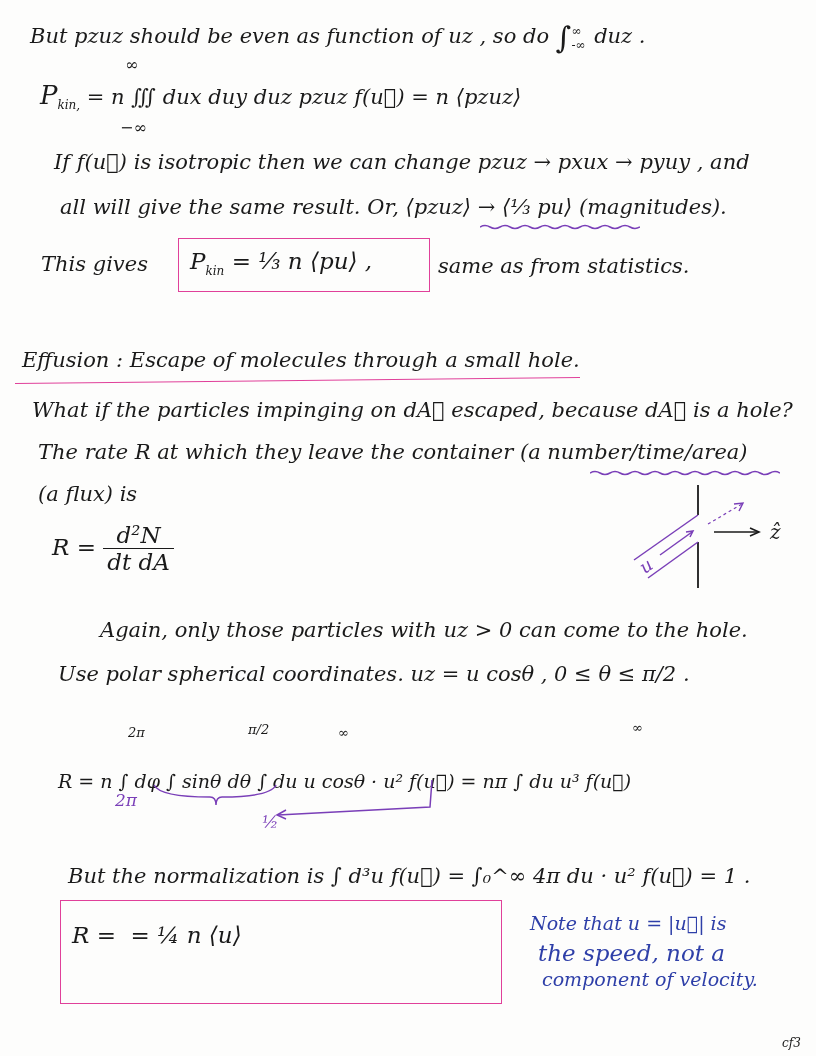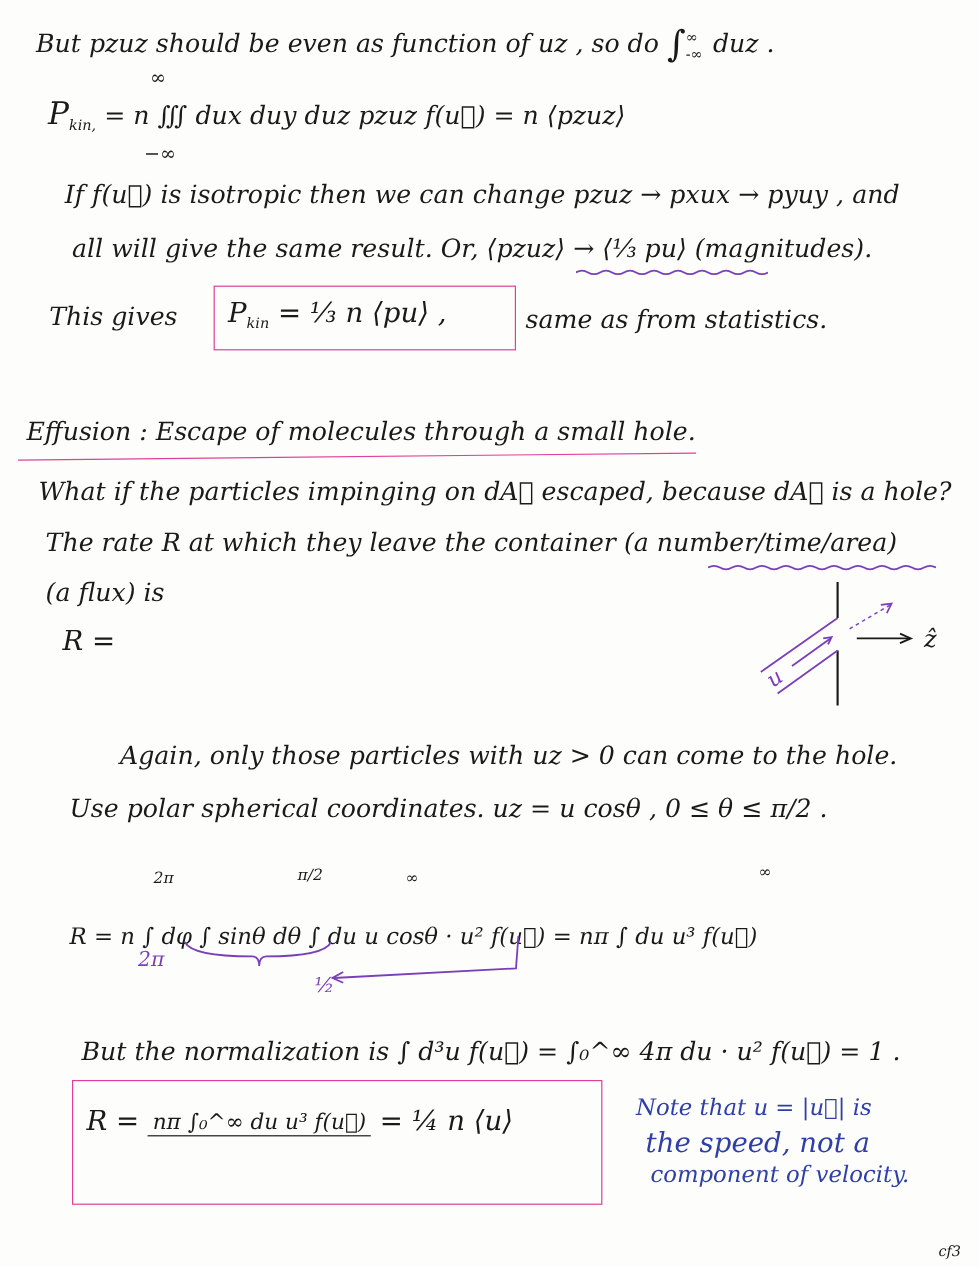--- a/index.html
+++ b/index.html
@@ -59,20 +59,21 @@
 
 <div class="ln" style="left:32px;top:398px;">What if the particles impinging on dA⃗ escaped, because dA⃗ is a hole?</div>
 <div class="ln" style="left:38px;top:440px;font-style:italic;">The rate R at which they leave the container (a number/time/area)</div>
 <svg class="wavy" style="left:590px;top:470px;width:190px;" viewBox="0 0 190 6">
   <path d="M0 3 Q5 0 10 3 T20 3 T30 3 T40 3 T50 3 T60 3 T70 3 T80 3 T90 3 T100 3 T110 3 T120 3 T130 3 T140 3 T150 3 T160 3 T170 3 T180 3 T190 3" fill="none" stroke="#7a3fb8" stroke-width="1.5"></path>
 </svg>
 <div class="ln" style="left:38px;top:482px;">(a flux) is</div>
 
 <div class="ln" style="left:52px;top:522px;font-size:23px;">
   <span>R =</span>
+  <span class="frac"><span class="num">d²N</span><span>dt dA</span></span>
 </div>
 
 <svg style="position:absolute;left:600px;top:480px;width:216px;height:120px;" viewBox="0 0 216 120">
   <line x1="98" y1="5" x2="98" y2="35" stroke="#1a1a1a" stroke-width="1.8"></line>
   <line x1="98" y1="62" x2="98" y2="108" stroke="#1a1a1a" stroke-width="1.8"></line>
   <line x1="34" y1="80" x2="98" y2="35" stroke="#7a3fb8" stroke-width="1.5"></line>
   <line x1="48" y1="98" x2="98" y2="62" stroke="#7a3fb8" stroke-width="1.5"></line>
   <line x1="60" y1="75" x2="92" y2="52" stroke="#7a3fb8" stroke-width="1.5"></line>
   <path d="M86 52 L93 51 L90 57" fill="none" stroke="#7a3fb8" stroke-width="1.5"></path>
   <line x1="108" y1="44" x2="142" y2="24" stroke="#7a3fb8" stroke-width="1.2" stroke-dasharray="3 3"></line>
@@ -97,21 +98,21 @@
   <path d="M128 40 L280 32 L282 5" fill="none" stroke="#7a3fb8" stroke-width="1.5"></path>
   <path d="M136 35 L127 40 L136 44" fill="none" stroke="#7a3fb8" stroke-width="1.5"></path>
 </svg>
 <div class="ln purple" style="left:262px;top:812px;font-size:17px;">½</div>
 
 <div class="ln" style="left:68px;top:864px;">But the normalization is  ∫ d³u f(u⃗) = ∫₀^∞ 4π du · u² f(u⃗) = 1 .</div>
 
 <div class="box" style="left:60px;top:900px;width:440px;height:102px;"></div>
 <div class="ln" style="left:72px;top:922px;font-size:23px;">
   <span>R  =</span>
-  <span class="frac" style="font-size:18px;"><span class="num">nπ ∫₀^∞ du u³ f(u⃗)</span></span>
+  <span class="frac" style="font-size:18px;"></span>
   <span>=    ¼ n ⟨u⟩</span>
 </div>
 
 <div class="ln blue" style="left:530px;top:912px;font-size:19px;">Note that u = |u⃗| is</div>
 <div class="ln blue" style="left:538px;top:940px;font-size:23px;">the speed, not a</div>
 <div class="ln blue" style="left:542px;top:968px;font-size:19px;">component of velocity.</div>
 
 <div class="ln" style="left:782px;top:1036px;font-size:12px;">cf3</div>
 
 </body></html>

